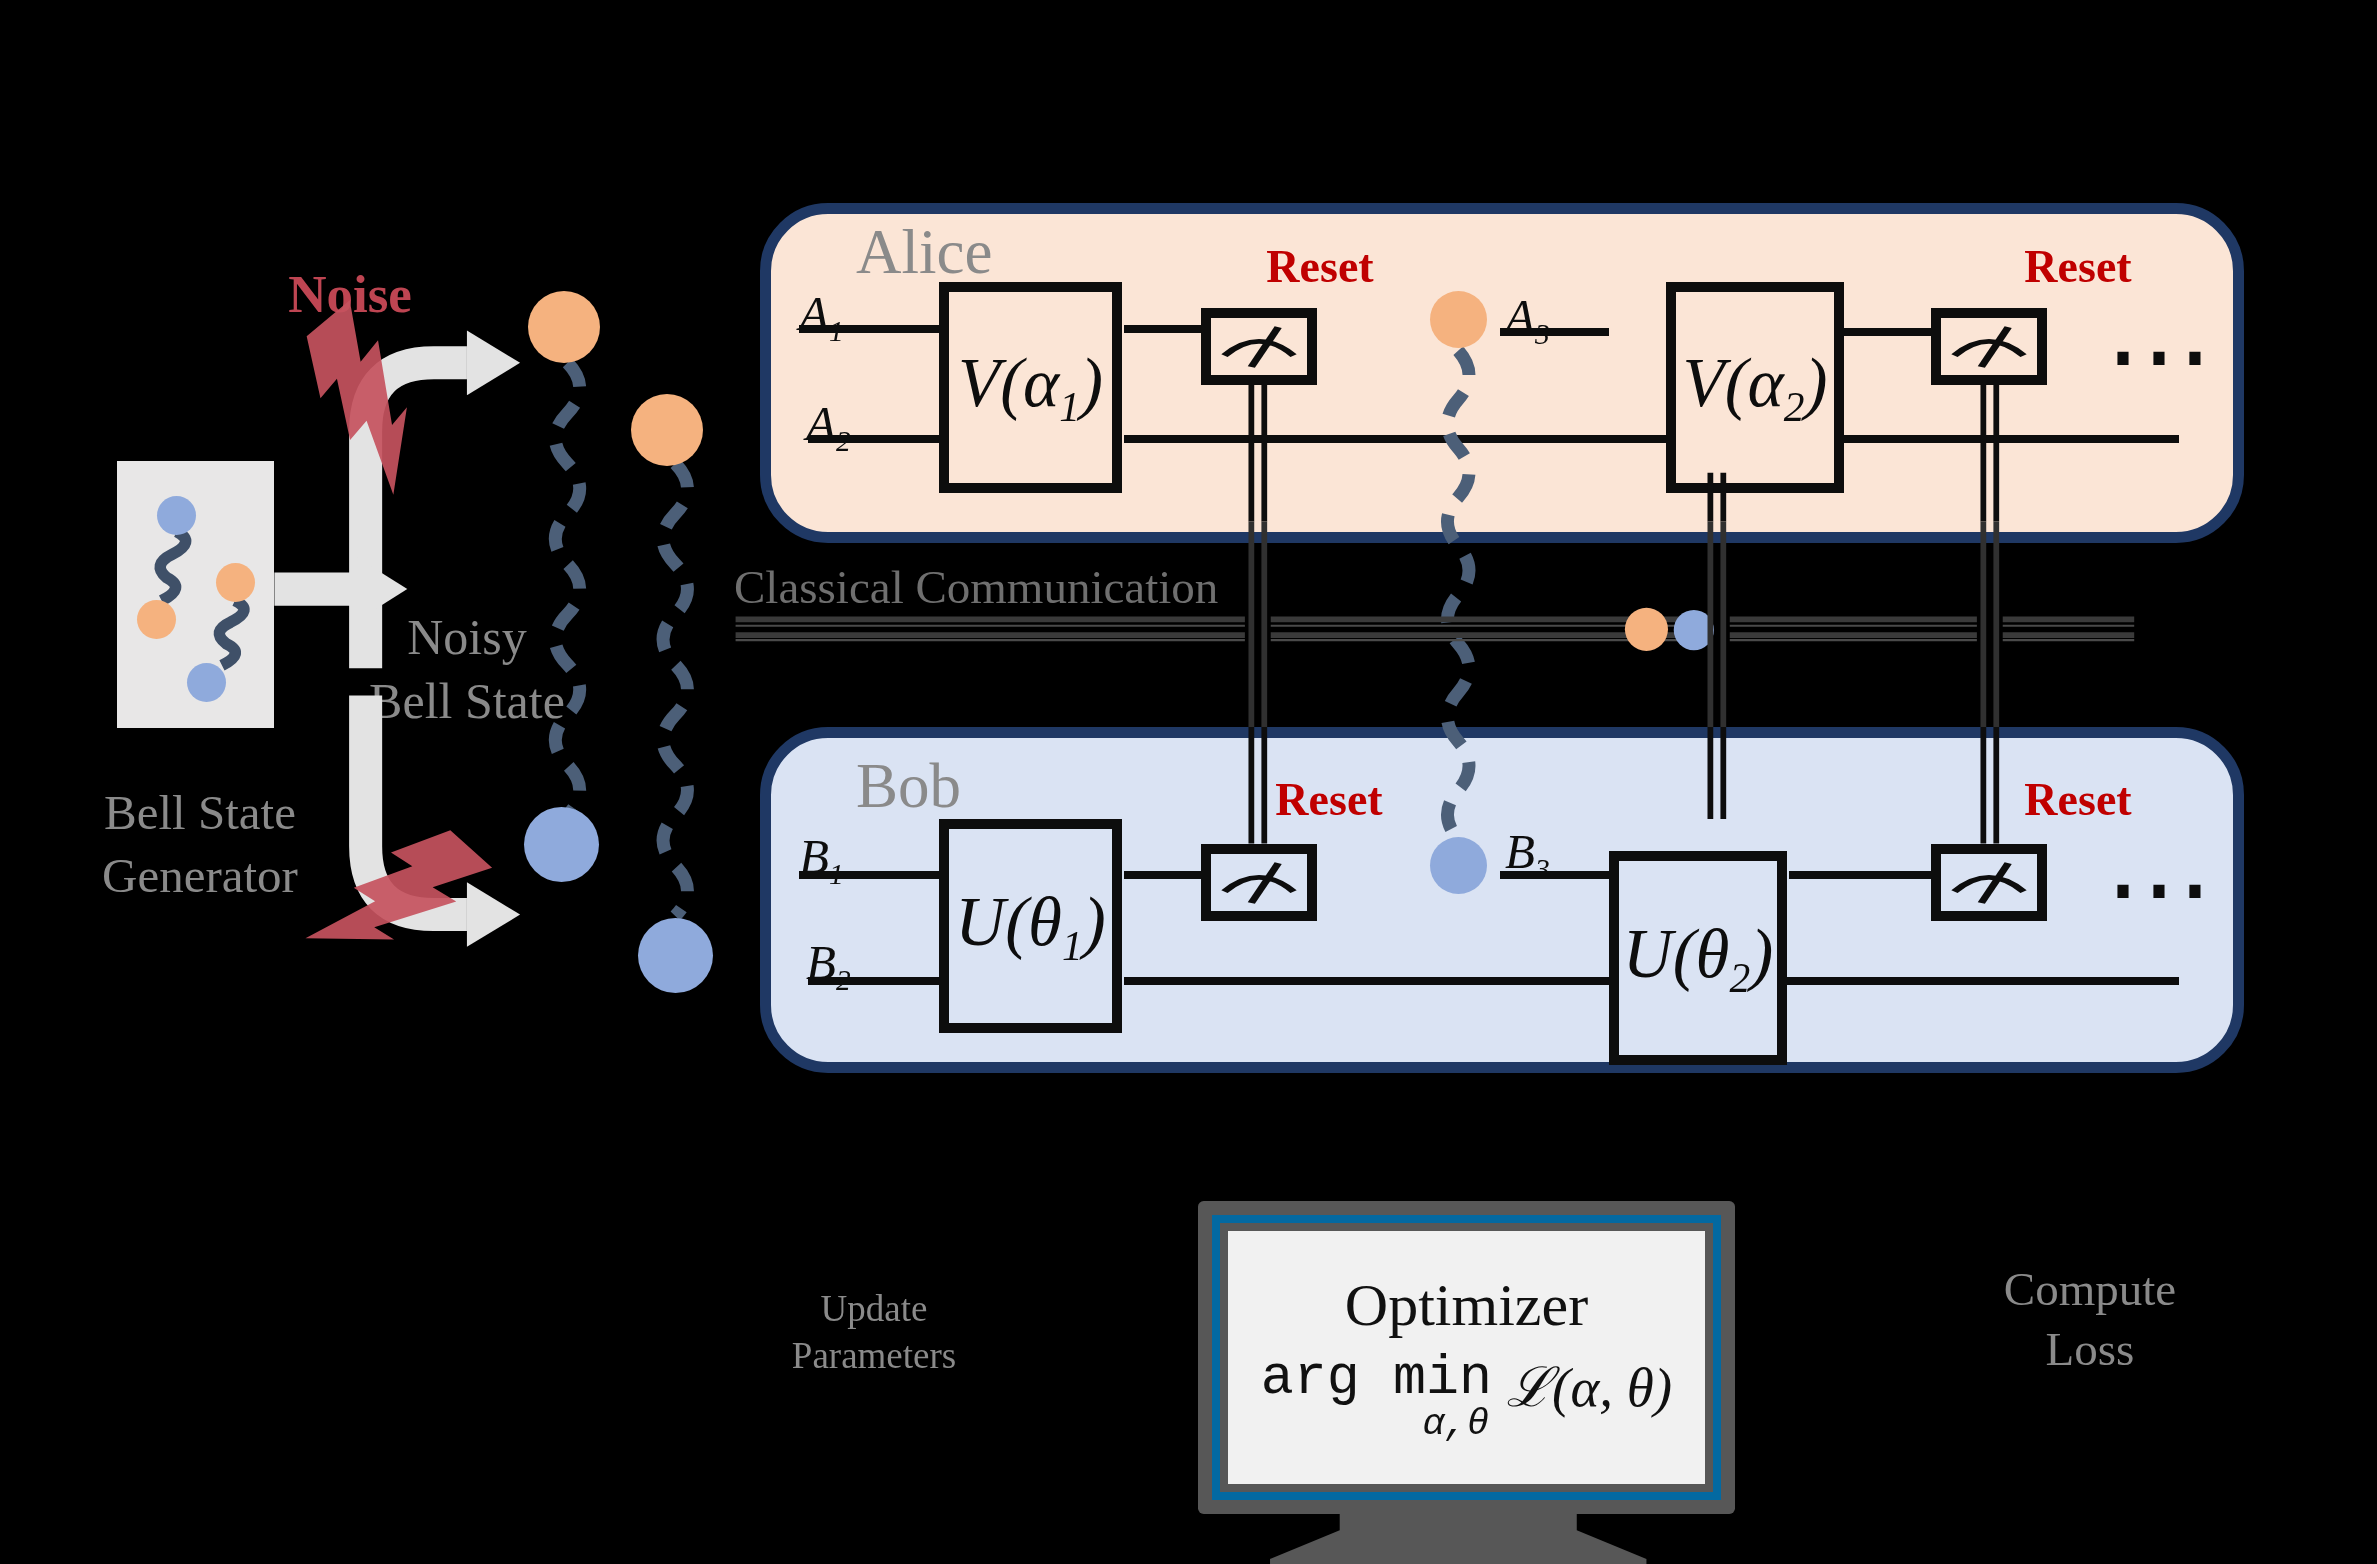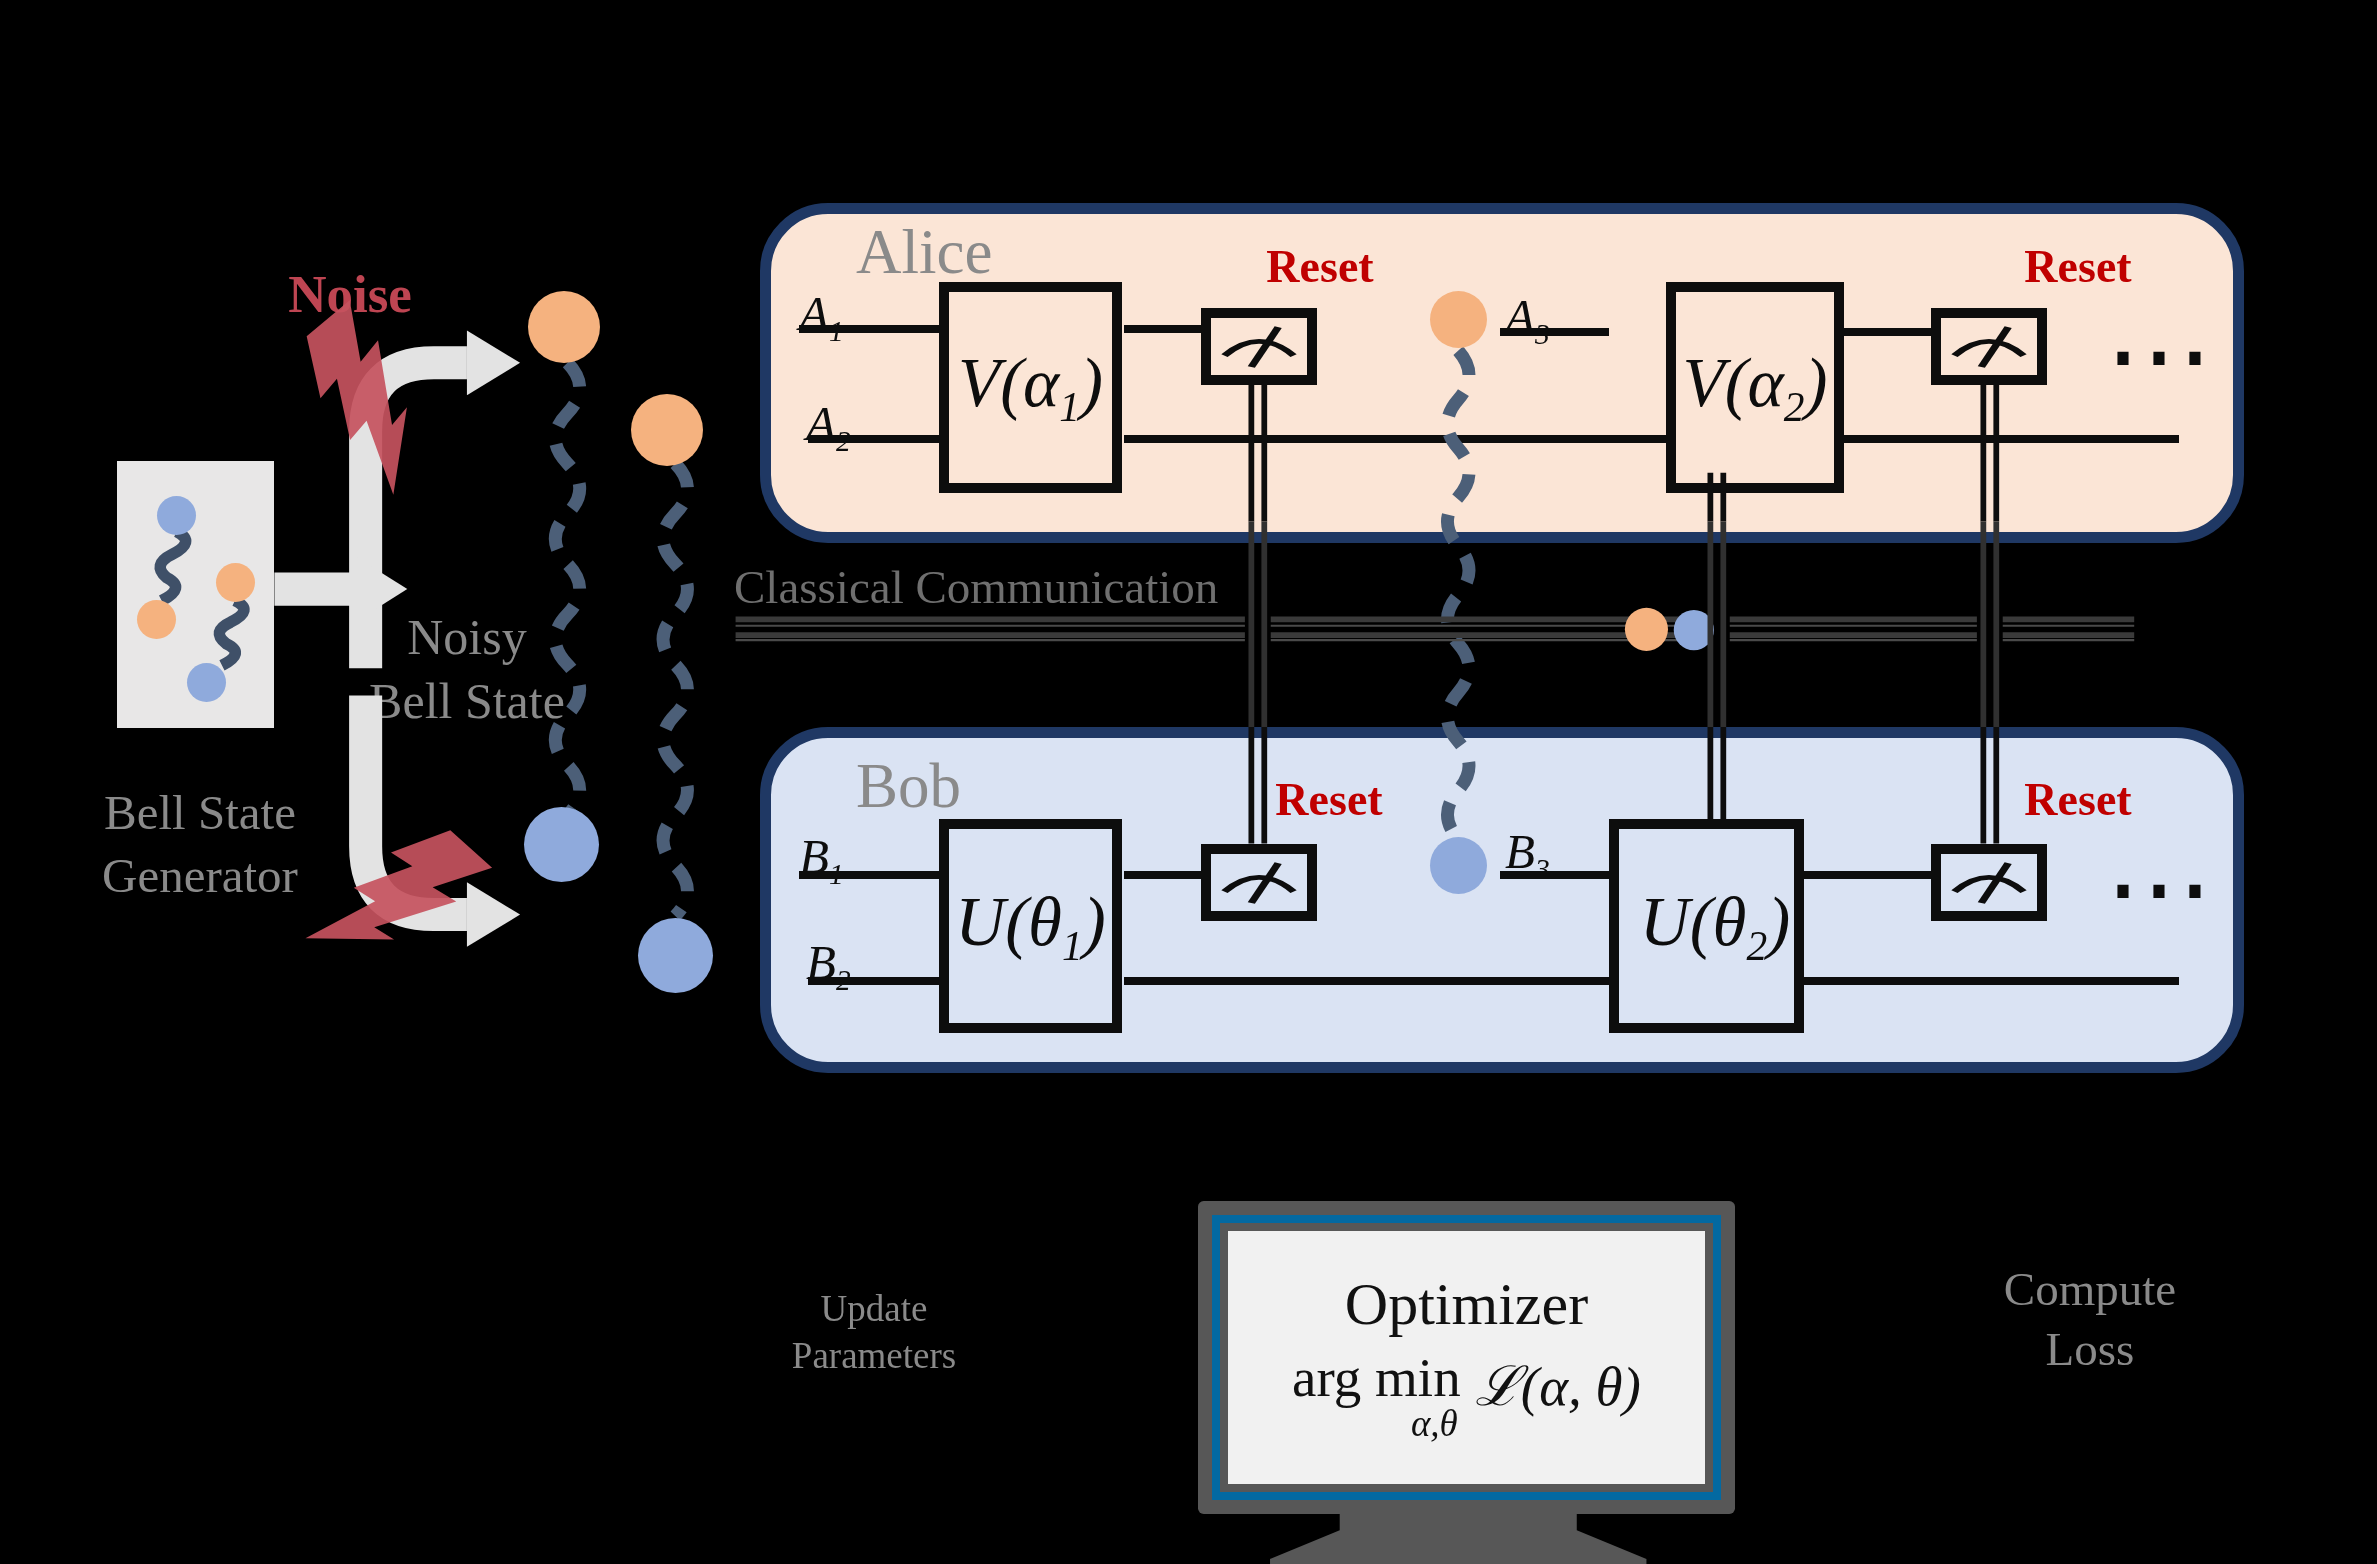--- a/index.html
+++ b/index.html
@@ -34,21 +34,21 @@
   .dot.blue{background:#8FAADC;}
   
   .genbox{position:absolute;left:117px;top:461px;width:157px;height:267px;background:#E8E7E7;}
   
   .mon-frame{position:absolute;left:1198px;top:1201px;width:537px;height:313px;background:#575757;border-radius:5.7px;}
   .mon-white{position:absolute;left:14.4px;top:14.4px;right:14.4px;bottom:14.4px;background:#0369a1;}
   .mon-screen{position:absolute;left:7.2px;top:7.2px;right:7.2px;bottom:7.2px;background:#F1F1F1;
               border:8px solid #575757;display:flex;flex-direction:column;align-items:center;justify-content:center;}
   .mon-title{font-size:60px;color:#111;}
   .formula{display:flex;align-items:flex-start;font-size:55px;color:#111;margin-top:7.2px;}
-  .argmin-wrap{display:inline-flex;flex-direction:column;align-items:flex-end;}
+  .argmin-wrap{display:inline-flex;flex-direction:column;align-items:flex-end;font-family:Liberation Mono, monospace;}
   .argsub{font-size:37px;font-style:italic;margin-top:-7.2px;margin-right:2.9px;}
   .loss{font-style:italic;font-weight:normal;margin-left:14.4px;}
   svg.overlay{position:absolute;left:0;top:0;pointer-events:none;}
 </style>
 </head>
 <body>
 
 <div id="stage">
 
   <div class="panel peach"></div>
@@ -103,21 +103,21 @@
   <div class="wire" style="left:799px;top:871px;width:140px;"></div>
   <div class="wire" style="left:808px;top:977px;width:131px;"></div>
   <div class="wire" style="left:1124px;top:871px;width:77px;"></div>
   <div class="wire" style="left:1124px;top:977px;width:1055px;"></div>
   <div class="wire" style="left:1500px;top:871px;width:109px;"></div>
   <div class="wire" style="left:1789px;top:871px;width:142px;"></div>
 
   <div class="gate blue" style="left:939px;top:819px;width:163px;height:194px;">
     <span><span>U(θ</span><sub>1</sub><span>)</span></span>
   </div>
-  <div class="gate blue" style="left:1609px;top:819px;width:158px;height:194px;padding-left:17px;">
+  <div class="gate blue" style="left:1609px;top:851px;width:158px;height:194px;">
     <span><span>U(θ</span><sub>2</sub><span>)</span></span>
   </div>
 
   <div class="meas blue" style="left:1201px;top:844px;width:96px;height:57px;">
     <svg viewBox="0 0 100 100" preserveAspectRatio="none">
         <path d="M14,66 Q50,16 86,66" fill="none" stroke="#0d0d0d" stroke-width="8"></path>
         <line x1="42" y1="86" x2="70" y2="16" stroke="#0d0d0d" stroke-width="8"></line>
       </svg>
   </div>
   <div class="meas blue" style="left:1931px;top:844px;width:96px;height:57px;">

